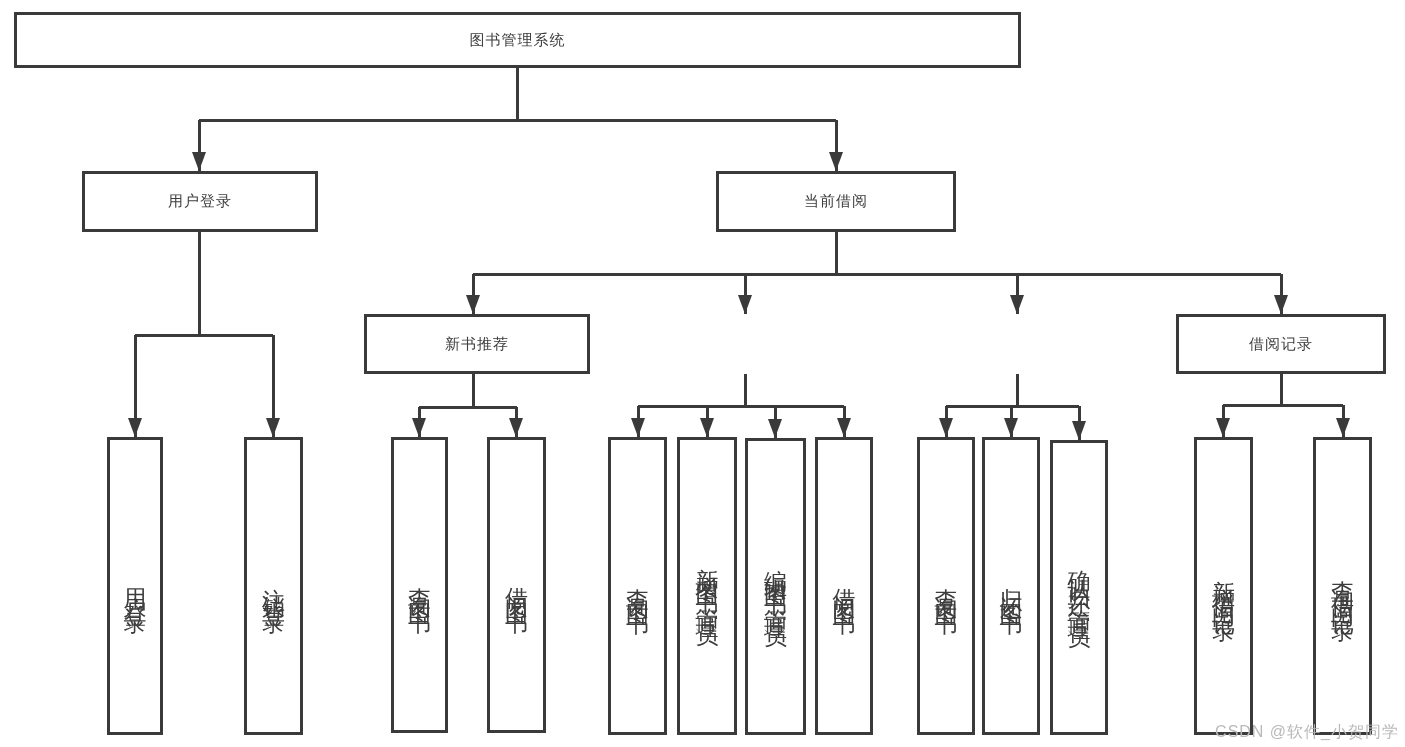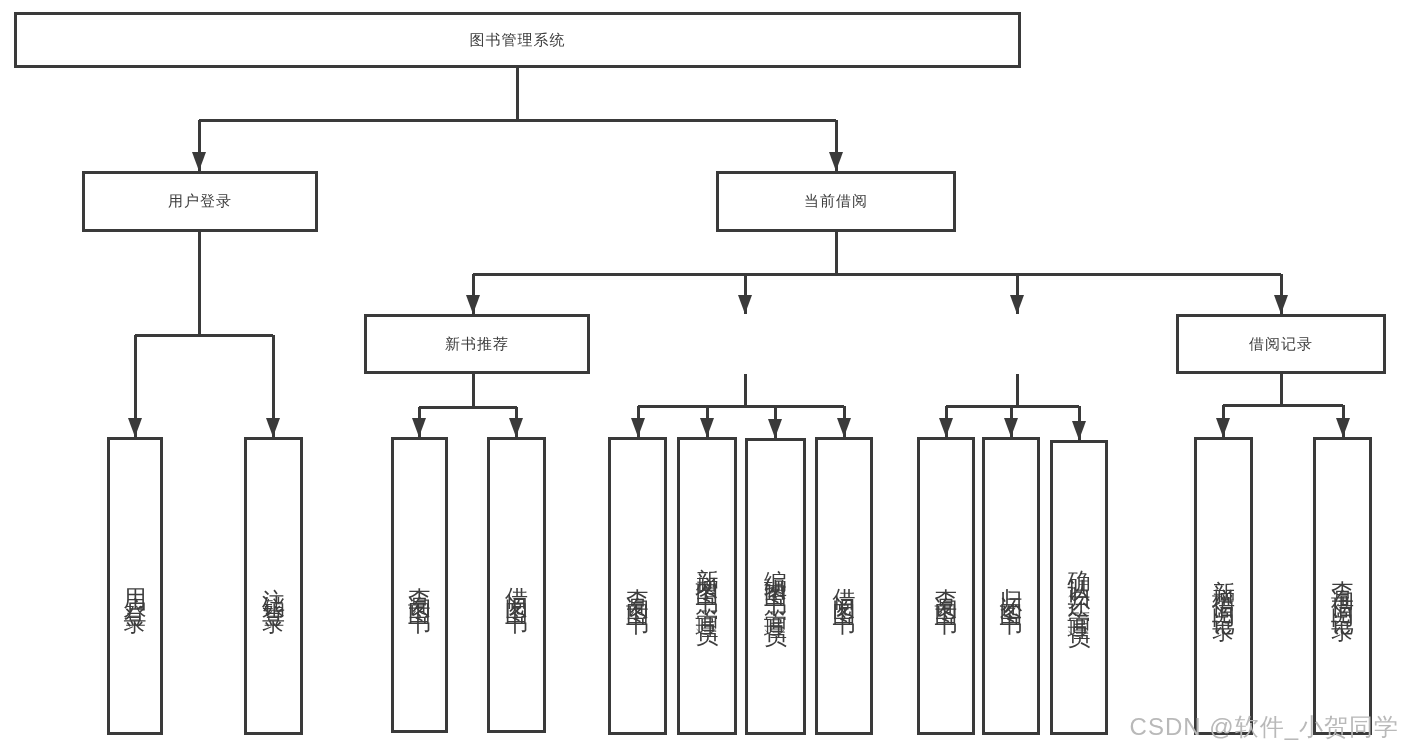--- a/index.html
+++ b/index.html
@@ -43,21 +43,21 @@
     width: 0;
     height: 0;
     border-left: 7px solid transparent;
     border-right: 7px solid transparent;
     border-top: 19px solid var(--line, #3a3a3a);
   }
   .watermark {
     position: absolute;
     right: 6px;
     bottom: 4px;
-    font-size: 24px;
+    font-size: 16px;
     letter-spacing: 1px;
     color: var(--wm, #b9b9b9);
     z-index: 20;
     white-space: nowrap;
   }
 </style>
 </head>
 <body>
 
 <div id="canvas" style="--line: #3a3a3a; --text: #3d3d3d; --bg: #ffffff; --wm: #b9b9b9;">

